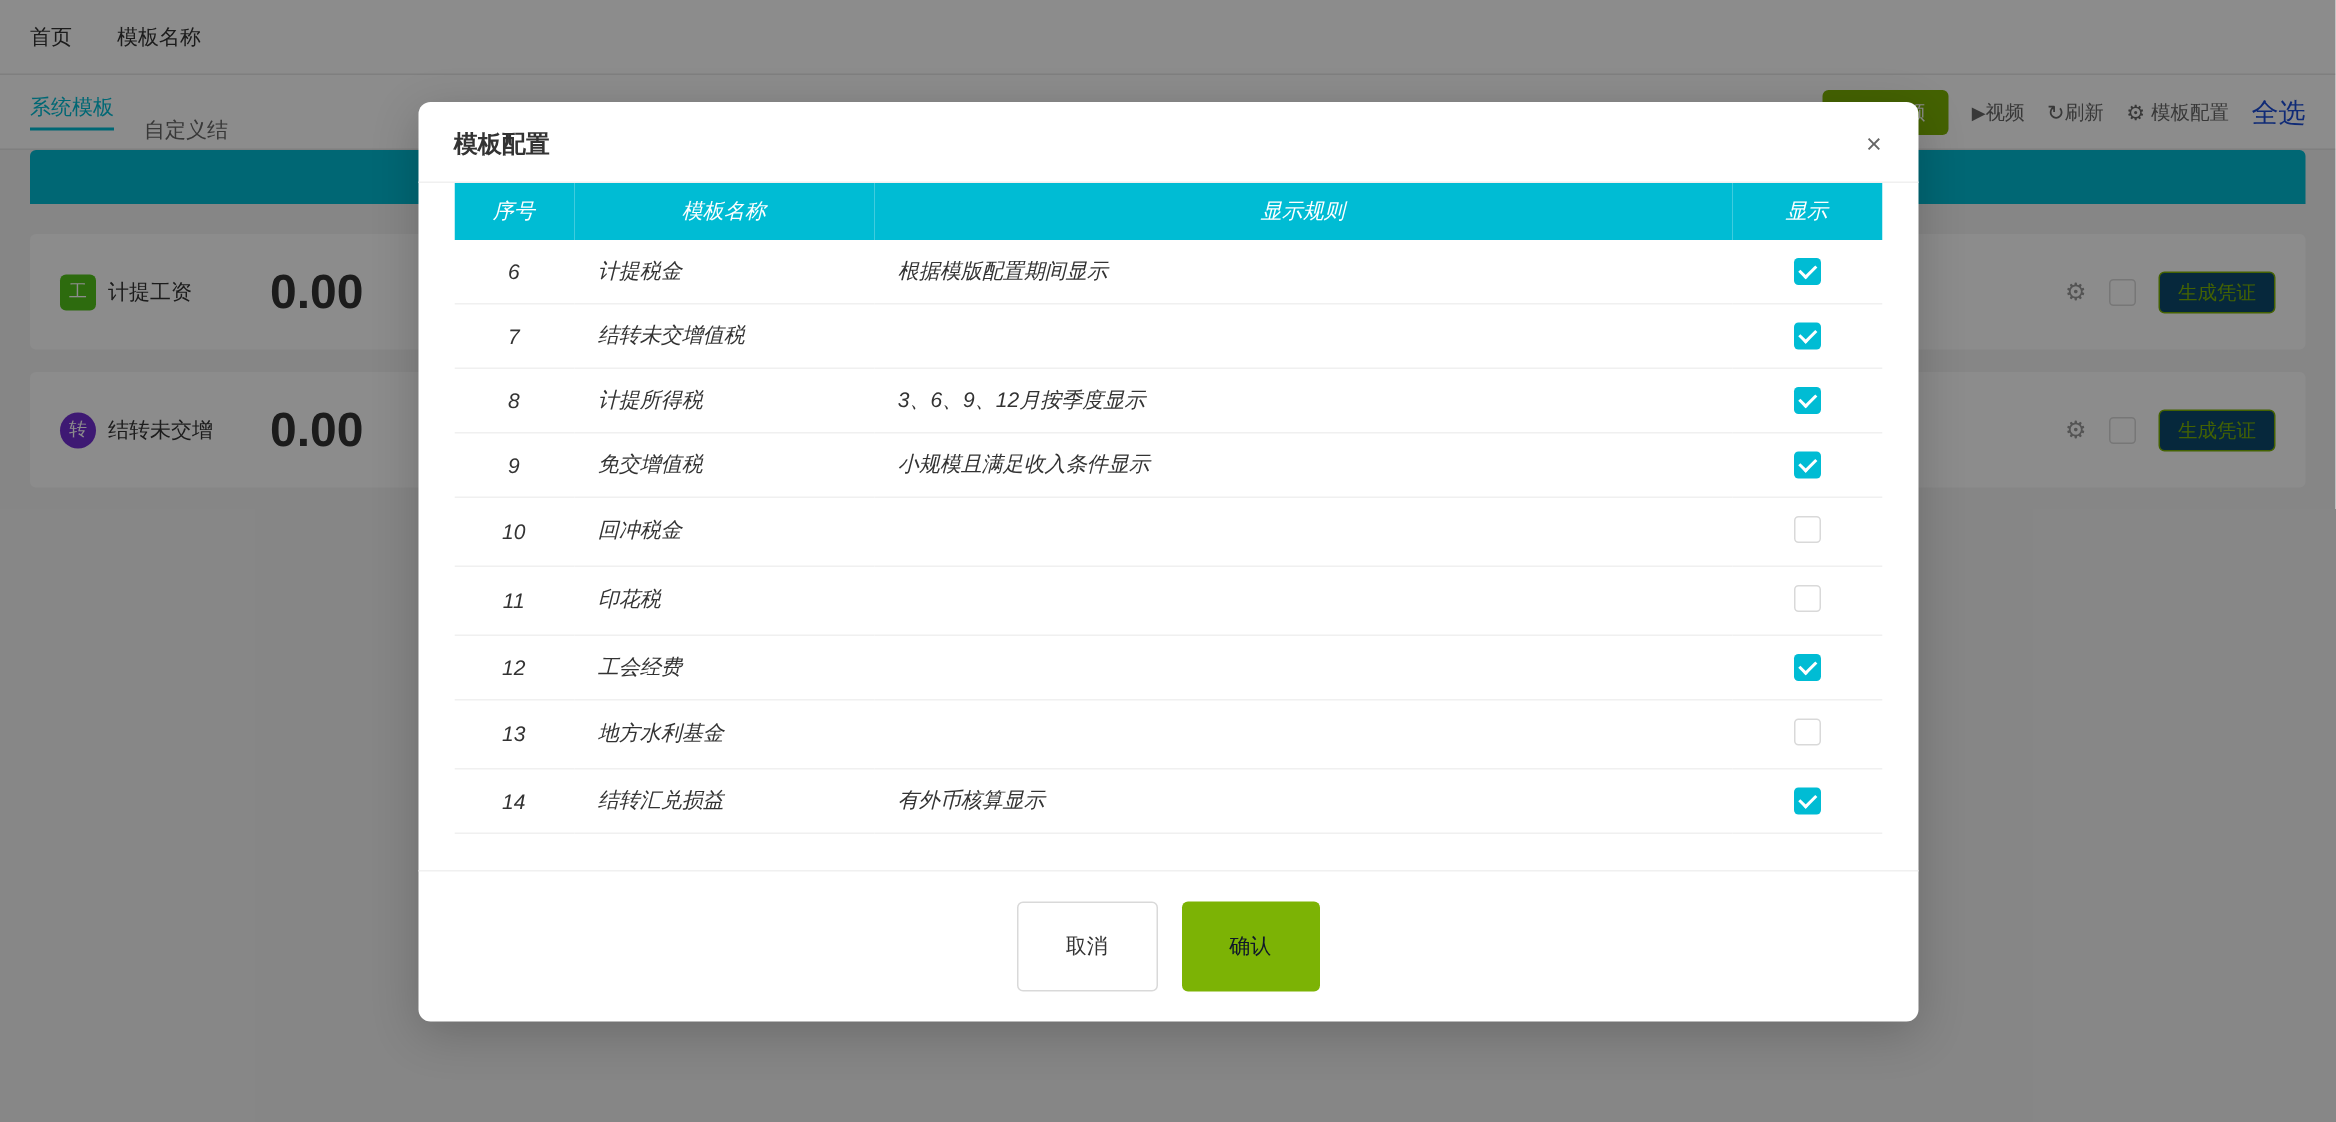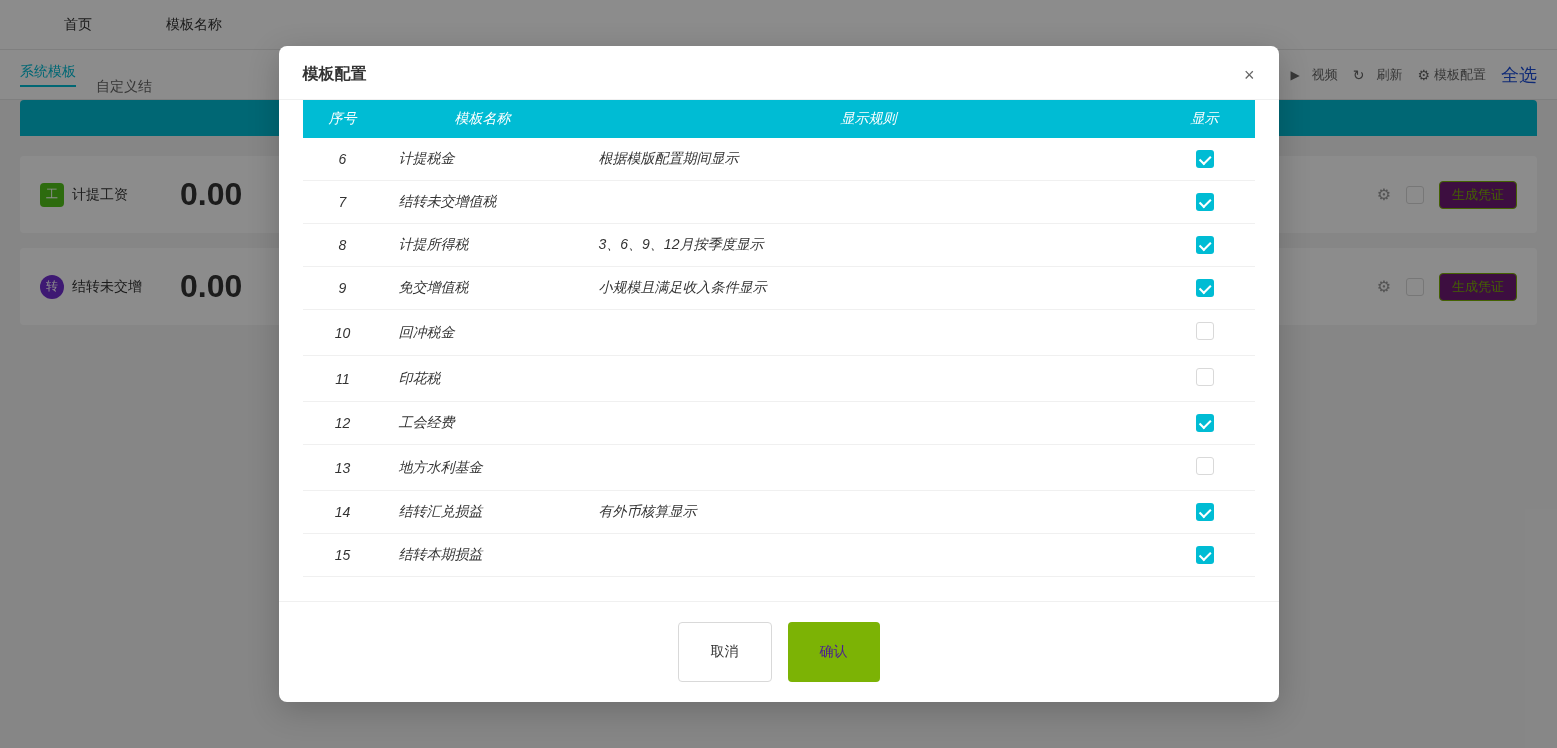--- a/index.html
+++ b/index.html
@@ -26,21 +26,20 @@
       display: flex;
       align-items: center;
       padding: 0 20px;
       gap: 30px;
       border-bottom: 1px solid #e8e8e8;
     }
     .nav-item {
       font-size: 14px;
       color: #333;
       cursor: pointer;
-      margin-left: 44px;
     }
     .nav-item:first-child {
       color: #333;
     }
 
     
     .sub-header {
       height: 50px;
       background: #fff;
       display: flex;
@@ -75,21 +74,21 @@
       border-radius: 4px;
       font-size: 13px;
       cursor: pointer;
     }
     .btn-video, .btn-refresh {
       font-size: 13px;
       color: #666;
       cursor: pointer;
       display: flex;
       align-items: center;
-      gap: 12px;
+      gap: 0;
     }
     .btn-template-config {
       font-size: 13px;
       color: #666;
       cursor: pointer;
       display: flex;
       align-items: center;
       gap: 4px;
     }
     .btn-select-all {
@@ -142,21 +141,21 @@
     }
     .card-actions {
       margin-left: auto;
       display: flex;
       align-items: center;
       gap: 15px;
     }
     .btn-gen {
       border: 1px solid #7cb305;
       color: #7cb305;
-      background: #701a75;
+      background: #0c4a6e;
       padding: 4px 12px;
       border-radius: 4px;
       font-size: 13px;
       cursor: pointer;
     }
 
     
     .teal-banner {
       height: 36px;
       background: #00bcd4;
@@ -313,21 +312,21 @@
       border: 1px solid #d9d9d9;
       background: #fff;
       color: #333;
       padding: 8px 32px;
       border-radius: 4px;
       font-size: 14px;
       cursor: pointer;
     }
     .btn-confirm {
       background: #7cb305;
-      color: #4c1d95;
+      color: #0f172a;
       border: none;
       padding: 21px 32px;
       border-radius: 4px;
       font-size: 14px;
       cursor: pointer;
     }
 
     .gear-icon {
       color: #999;
       font-size: 16px;
@@ -466,26 +465,20 @@
                 <td>地方水利基金</td>
                 <td></td>
                 <td style="text-align: center;"><div class="cb-unchecked"></div></td>
               </tr>
               <tr>
                 <td>14</td>
                 <td>结转汇兑损益</td>
                 <td>有外币核算显示</td>
                 <td style="text-align: center;"><div class="cb-checked"></div></td>
               </tr>
-              <tr>
-                <td>15</td>
-                <td>结转本期损益</td>
-                <td></td>
-                <td style="text-align: center;"><div class="cb-checked"></div></td>
-              </tr>
             </tbody>
         </table>
       </div>
     </div>
 
     <div class="modal-footer">
       <button class="btn-cancel">取消</button>
       <button class="btn-confirm">确认</button>
     </div>
   </div>

